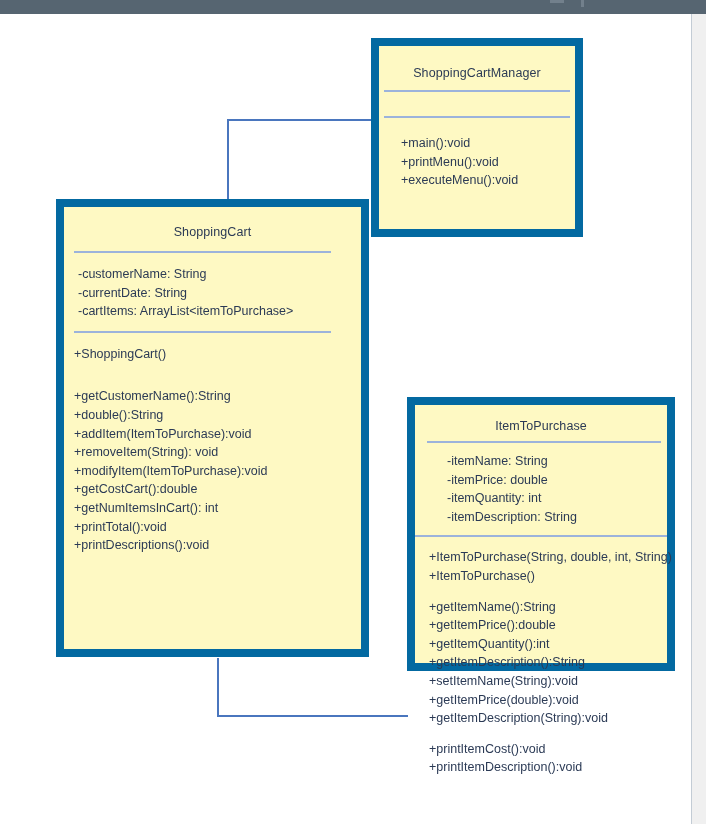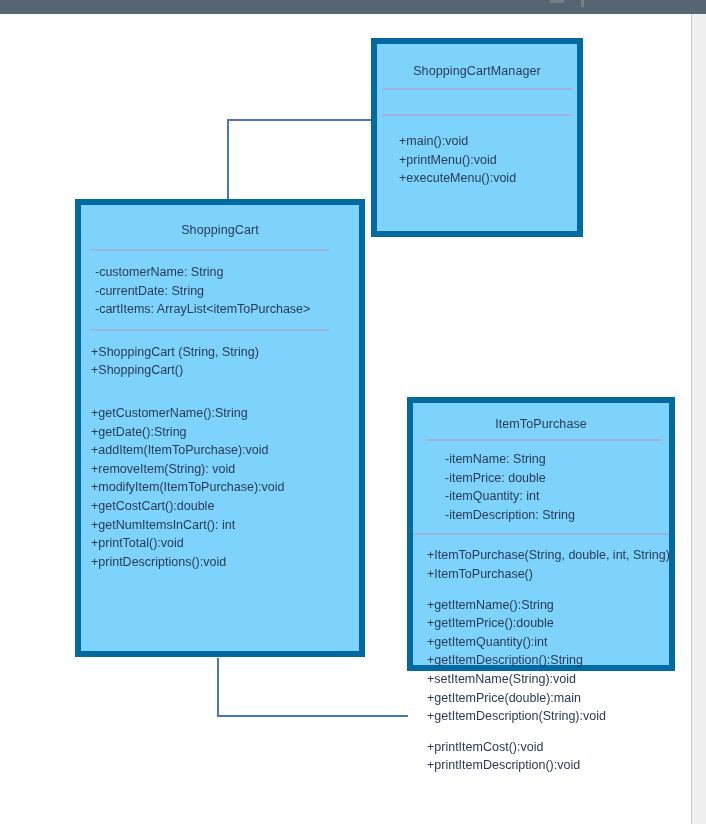--- a/index.html
+++ b/index.html
@@ -56,22 +56,22 @@
   
   .connector-seg {
     position: absolute;
     background: #4a76be;
   }
 
   
   .uml-class {
     position: absolute;
     box-sizing: border-box;
-    border: 6px solid #0369a1;
-    background: #7dd3fc;
+    border: 8px solid #0369a1;
+    background: #fef9c3;
   }
   .uml-title {
     text-align: center;
     color: #2b3a55;
     font-size: 12.5px;
     letter-spacing: 0.1px;
   }
   .uml-sep {
     height: 2px;
     background: #9cb3db;
@@ -86,21 +86,21 @@
   .uml-members .member-line.blank { height: 12px; }
 
   
   #class-shopping-cart-manager { left: 371px; top: 24px; width: 212px; height: 199px; }
   #class-shopping-cart-manager .uml-title { margin-top: 20px; }
   #class-shopping-cart-manager .sep-top { margin: 10px 5px 0 5px; }
   #class-shopping-cart-manager .sep-mid { margin: 24px 5px 0 5px; }
   #class-shopping-cart-manager .uml-members { margin: 16px 0 16px 22px; }
 
   
-  #class-shopping-cart { left: 56px; top: 185px; width: 290px; height: 458px; margin-left: 19px; }
+  #class-shopping-cart { left: 56px; top: 185px; width: 313px; height: 458px; }
   #class-shopping-cart .uml-title { margin-top: 18px; }
   #class-shopping-cart .sep-top { margin: 12px 30px 0 10px; }
   #class-shopping-cart .attrs { margin: 12px 0 0 14px; }
   #class-shopping-cart .sep-mid { margin: 10px 30px 0 10px; }
   #class-shopping-cart .ops { margin: 12px 0 0 10px; }
 
   
   #class-item-to-purchase { left: 407px; top: 383px; width: 268px; height: 274px; }
   #class-item-to-purchase .uml-title { margin-top: 14px; }
   #class-item-to-purchase .sep-top { margin: 8px 6px 0 12px; }
@@ -138,26 +138,25 @@
   <div class="uml-class" id="class-shopping-cart">
     <div class="uml-title">ShoppingCart</div>
     <div class="uml-sep sep-top"></div>
     <div class="uml-members attrs">
       <span class="member-line">-customerName: String</span>
       <span class="member-line">-currentDate: String</span>
       <span class="member-line">-cartItems: ArrayList&lt;itemToPurchase&gt;</span>
     </div>
     <div class="uml-sep sep-mid"></div>
     <div class="uml-members ops">
-      <span class="member-line">+ShoppingCart (String, String)</span>
       <span class="member-line">+ShoppingCart()</span>
       <span class="member-line blank"></span>
       <span class="member-line blank"></span>
       <span class="member-line">+getCustomerName():String</span>
-      <span class="member-line">+getDate():String</span>
+      <span class="member-line">+double():String</span>
       <span class="member-line">+addItem(ItemToPurchase):void</span>
       <span class="member-line">+removeItem(String): void</span>
       <span class="member-line">+modifyItem(ItemToPurchase):void</span>
       <span class="member-line">+getCostCart():double</span>
       <span class="member-line">+getNumItemsInCart(): int</span>
       <span class="member-line">+printTotal():void</span>
       <span class="member-line">+printDescriptions():void</span>
     </div>
   </div>
 
@@ -173,21 +172,21 @@
     <div class="uml-sep sep-mid"></div>
     <div class="uml-members ops">
       <span class="member-line">+ItemToPurchase(String, double, int, String)</span>
       <span class="member-line">+ItemToPurchase()</span>
       <span class="member-line blank"></span>
       <span class="member-line">+getItemName():String</span>
       <span class="member-line">+getItemPrice():double</span>
       <span class="member-line">+getItemQuantity():int</span>
       <span class="member-line">+getItemDescription():String</span>
       <span class="member-line">+setItemName(String):void</span>
-      <span class="member-line">+getItemPrice(double):main</span>
+      <span class="member-line">+getItemPrice(double):void</span>
       <span class="member-line">+getItemDescription(String):void</span>
       <span class="member-line blank"></span>
       <span class="member-line">+printItemCost():void</span>
       <span class="member-line">+printItemDescription():void</span>
     </div>
   </div>
 
 </div>
 
 <div id="gutter-divider"></div>

